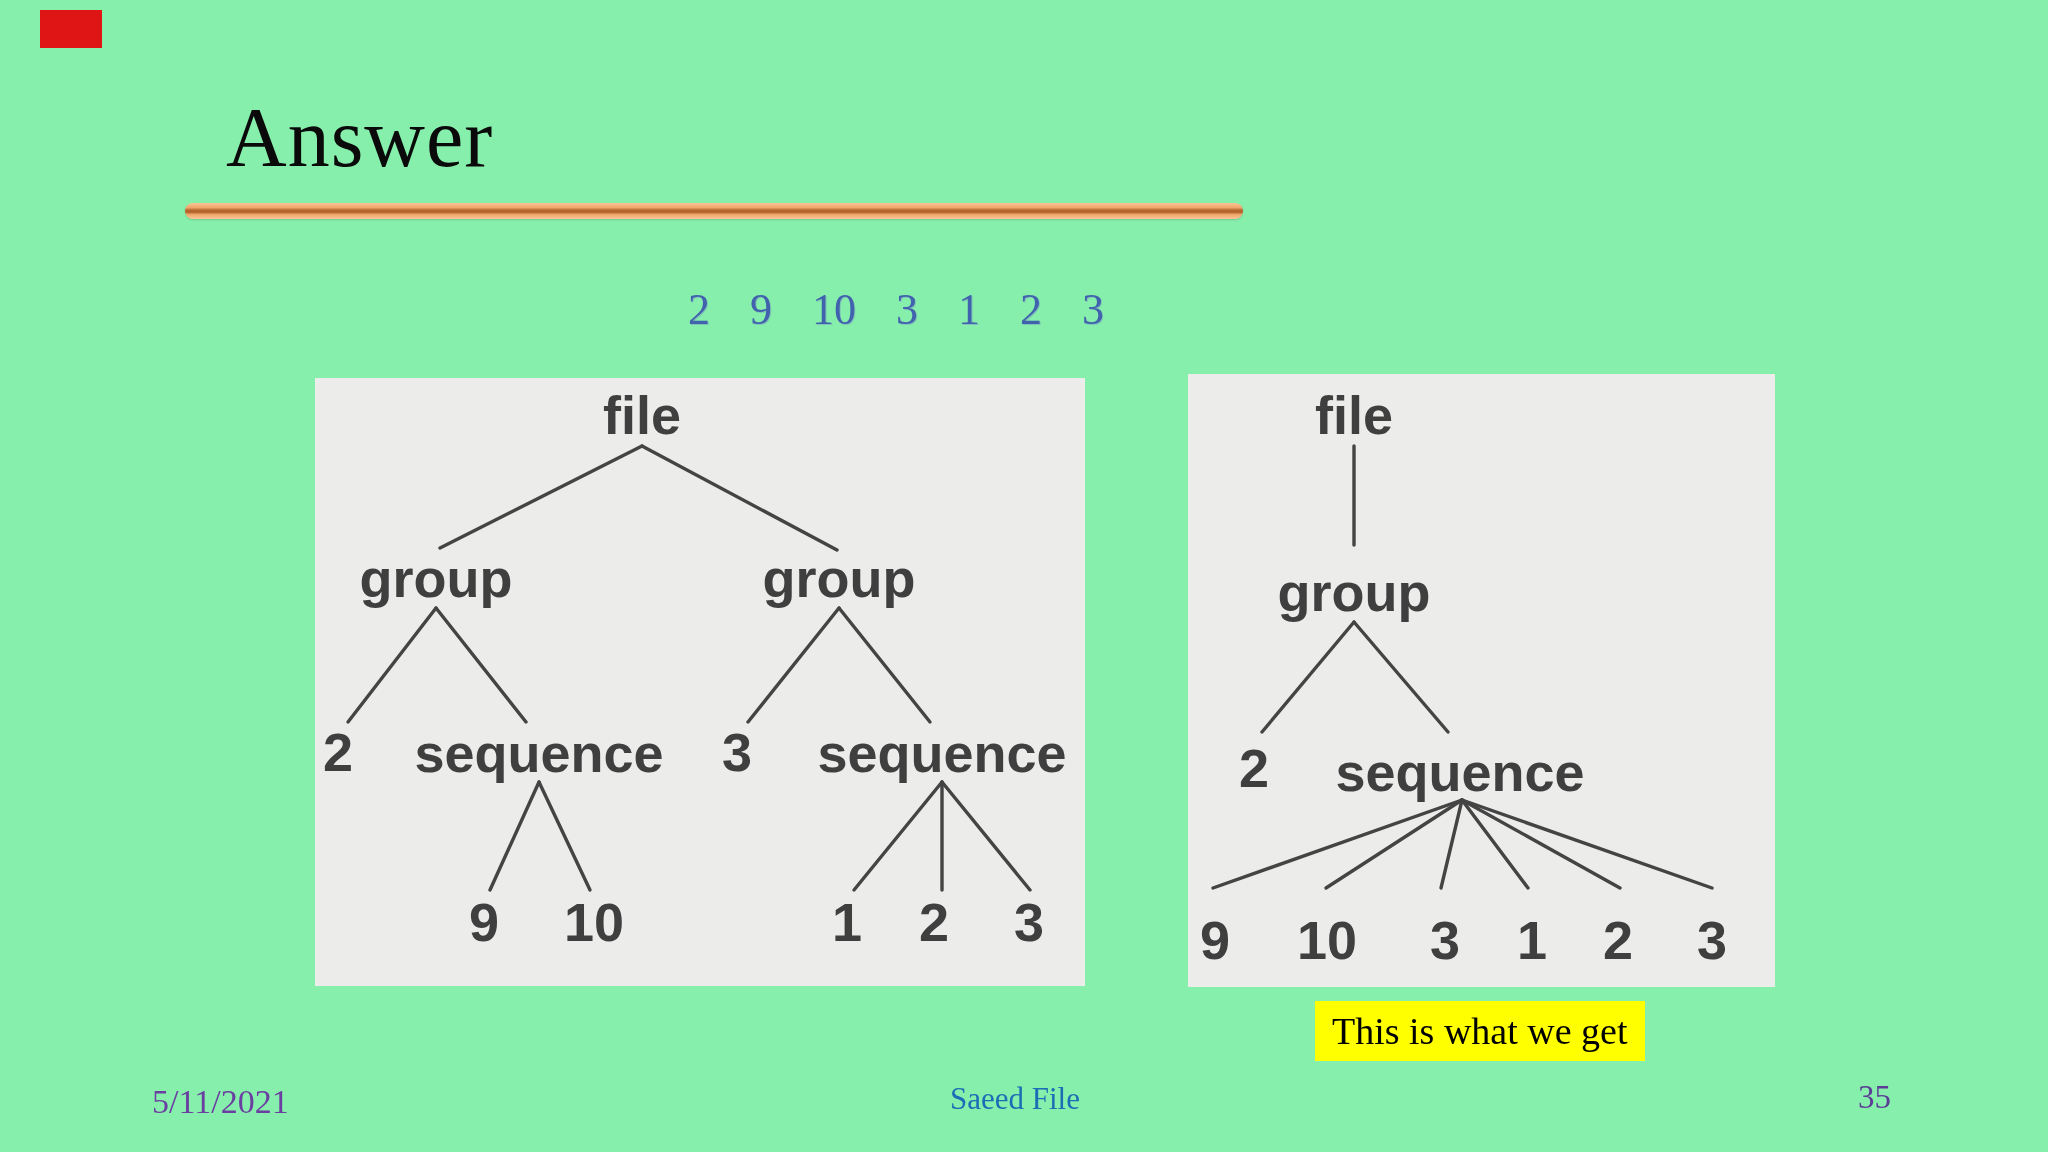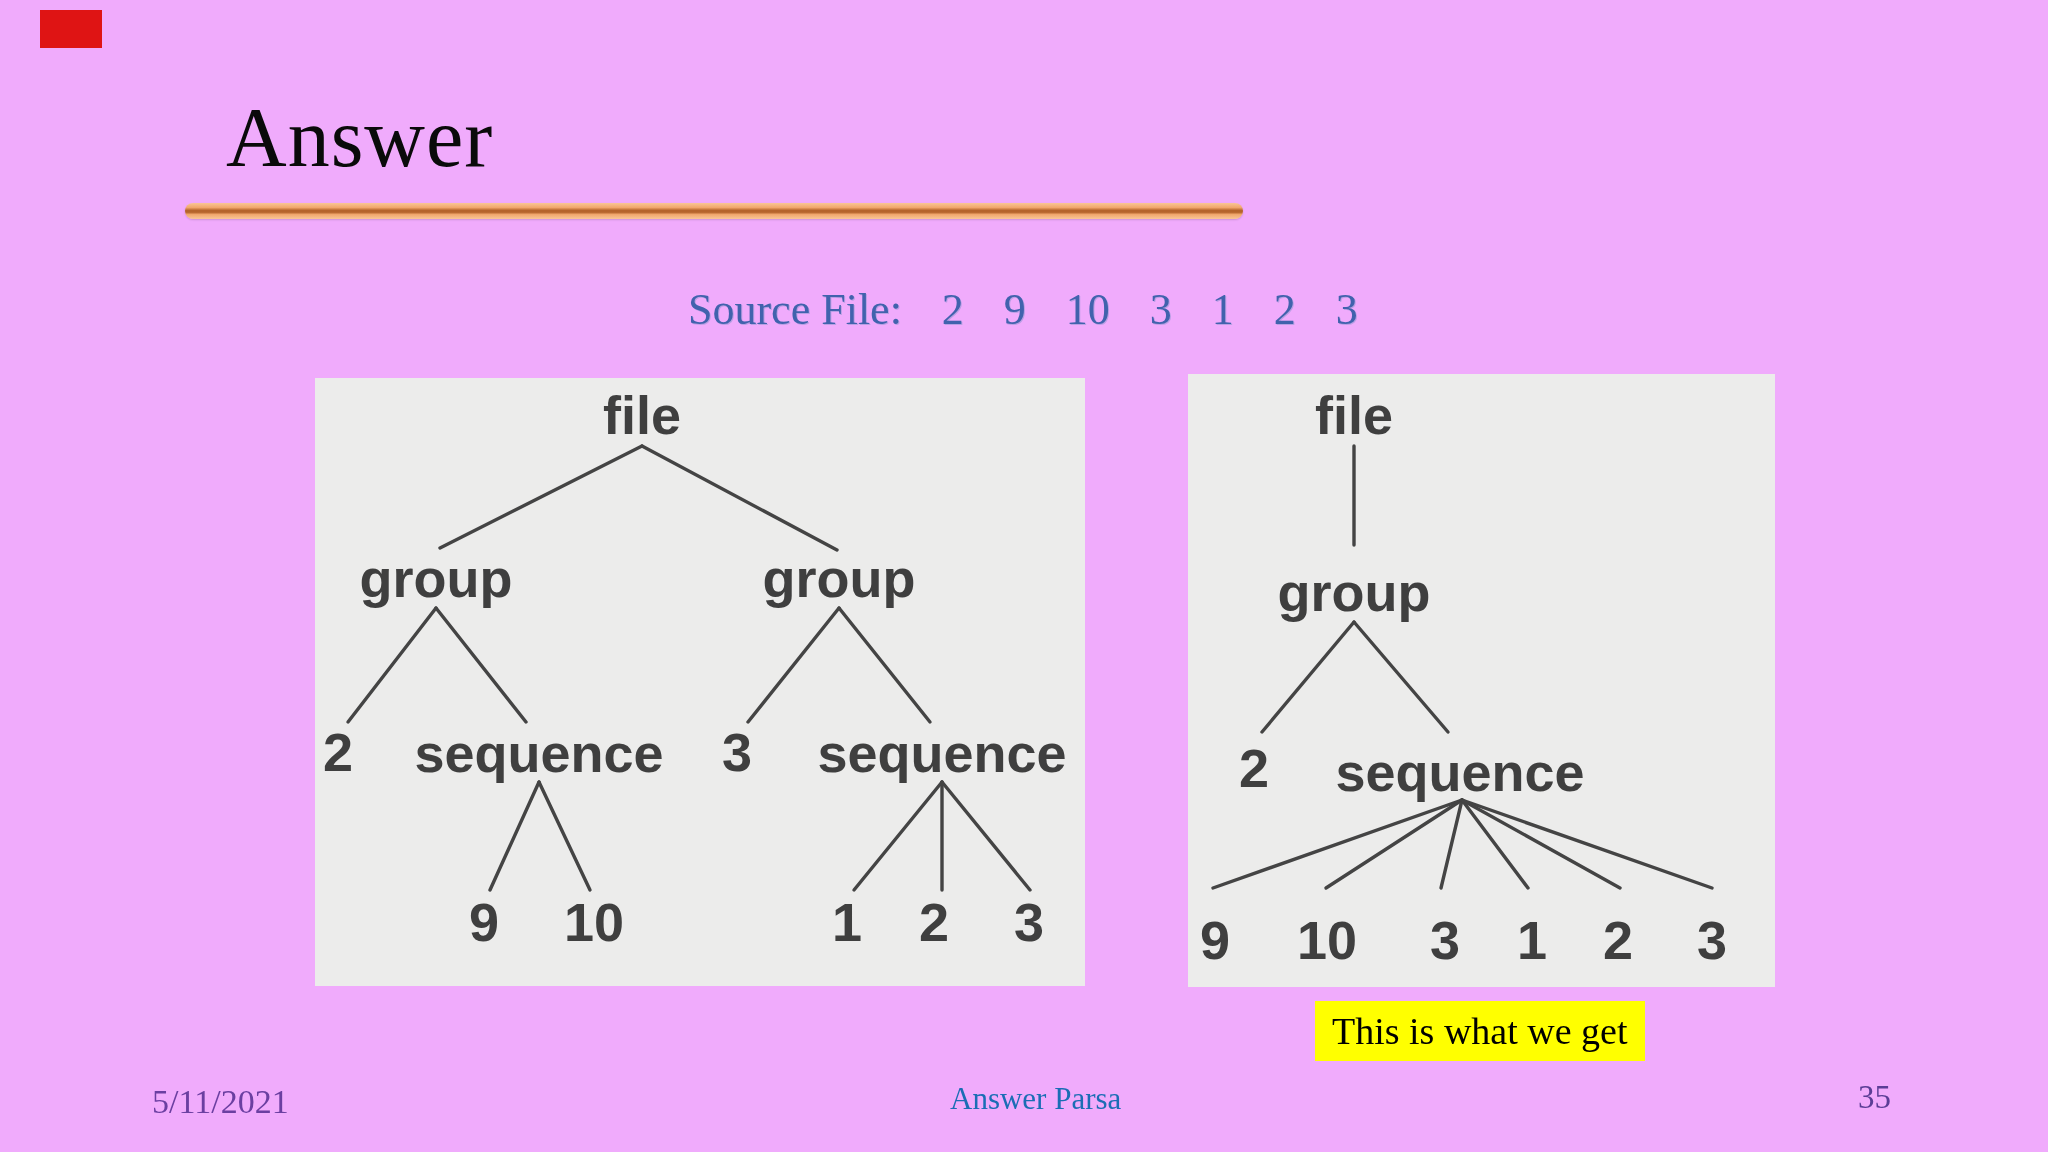--- a/index.html
+++ b/index.html
@@ -1,17 +1,17 @@
 <!DOCTYPE html>
 <html><head>
 <meta charset="utf-8">
 <style>
   html,body{margin:0;padding:0;background:#ffffff;}
   .stage{
-    position:relative;width:2048px;height:1152px;background:#f0abfc;overflow:hidden;
+    position:relative;width:2048px;height:1152px;background:#86efac;overflow:hidden;
     font-family:"Liberation Serif","DejaVu Serif",serif;
     --accent-line:#E89B5C;--accent-line-core:#B5642B;--corner-marker:#DF1414;
     --source-file-text:#4162AD;--panel-bg:#ECECEB;--caption-bg:#FFFF00;
     --tree-ink:#444444;--date-text:#6B3FA1;--author-text:#1B6DB5;--page-text:#5B3D96;
   }
   .corner-marker{position:absolute;left:40px;top:10px;width:62px;height:38px;background:var(--corner-marker);}
   .slide-title{
     position:absolute;left:226px;top:92px;font-size:84px;line-height:1.1;color:#0a0a0a;
     letter-spacing:1px;
   }
@@ -49,21 +49,20 @@
 
 <div class="stage" style="--accent-line: #E89B5C; --accent-line-core: #B5642B; --corner-marker: #DF1414; --source-file-text: #4162AD; --panel-bg: #ECECEB; --caption-bg: #FFFF00; --tree-ink: #444444; --date-text: #6B3FA1; --author-text: #1B6DB5; --page-text: #5B3D96;">
 
   <div class="corner-marker"></div>
 
   <div class="slide-title">Answer</div>
 
   <div class="title-rule"></div>
 
   <div class="source-line">
-    <span class="sf-label">Source File:</span>
     <span class="sf-tokens" style="display:flex;gap:40px;">
         <span class="sf-token">2</span>
         <span class="sf-token">9</span>
         <span class="sf-token">10</span>
         <span class="sf-token">3</span>
         <span class="sf-token">1</span>
         <span class="sf-token">2</span>
         <span class="sf-token">3</span>
       </span>
   </div>
@@ -87,21 +86,21 @@
       <line x1="1462" y1="800" x2="1326" y2="888"></line>
       <line x1="1462" y1="800" x2="1441" y2="888"></line>
       <line x1="1462" y1="800" x2="1528" y2="888"></line>
       <line x1="1462" y1="800" x2="1620" y2="888"></line>
       <line x1="1462" y1="800" x2="1712" y2="888"></line>
     </svg>
 
   <div class="caption caption-right">This is what we get</div>
 
   <div class="footer-date">5/11/2021</div>
-  <div class="footer-author">Answer Parsa</div>
+  <div class="footer-author">Saeed File</div>
   <div class="footer-page">35</div>
 
 <div class="panel" style="left: 315px; top: 378px; width: 770px; height: 608px;"></div>
     <div class="tree-node" style="left: 642px; top: 415px;">file</div>
     <div class="tree-node" style="left: 436px; top: 578px;">group</div>
     <div class="tree-node" style="left: 839px; top: 578px;">group</div>
     <div class="tree-node" style="left: 338px; top: 752px;">2</div>
     <div class="tree-node" style="left: 539px; top: 753px;">sequence</div>
     <div class="tree-node" style="left: 737px; top: 752px;">3</div>
     <div class="tree-node" style="left: 942px; top: 753px;">sequence</div>

